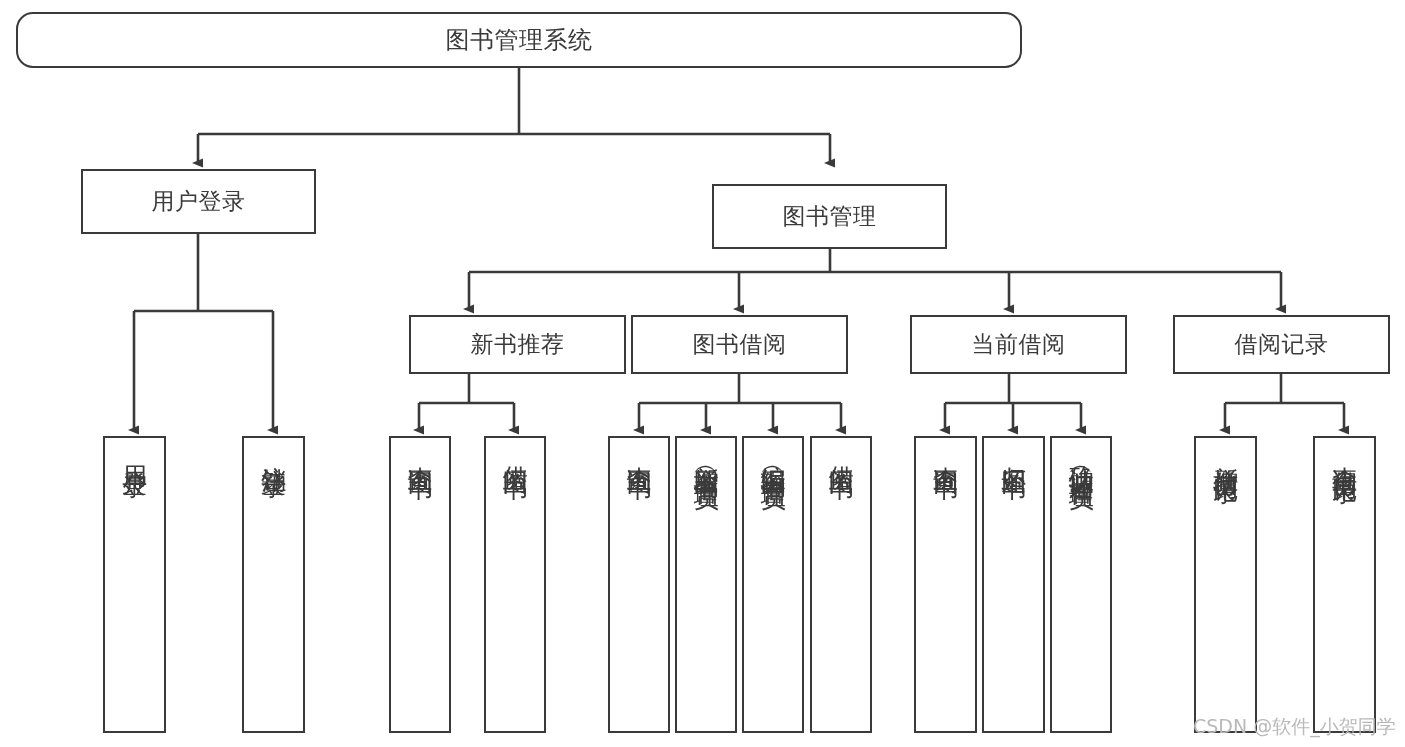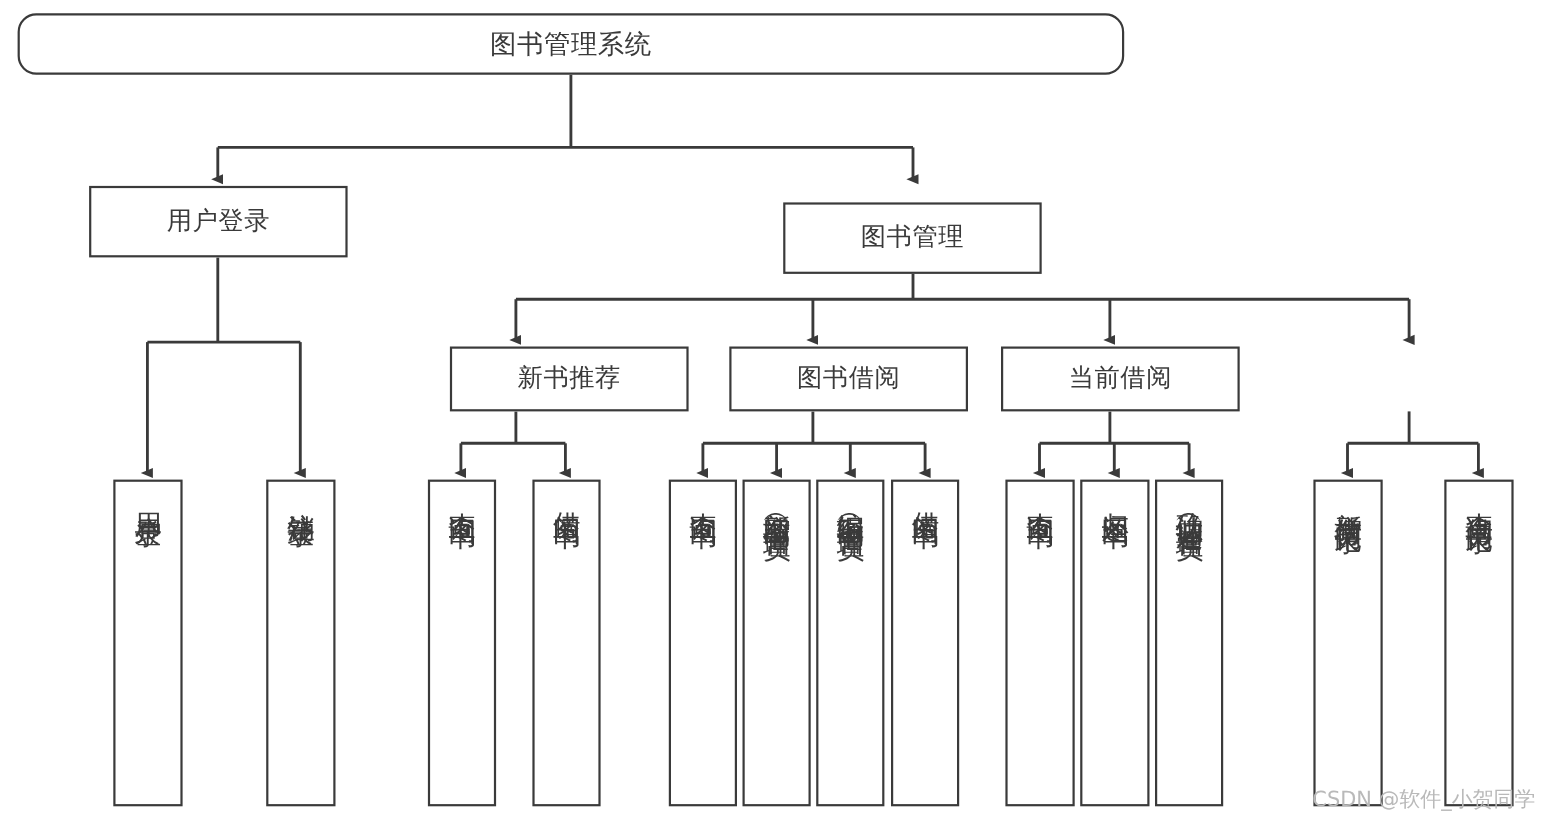--- a/index.html
+++ b/index.html
@@ -135,26 +135,29 @@
   <div class="node horiz" style="left:81px; top:169px; width:235px; height:65px;">
     <span class="label">用户登录</span>
   </div>
   <div class="node horiz" style="left:712px; top:184px; width:235px; height:65px;">
     <span class="label">图书管理</span>
   </div>
 
   <div class="node horiz" style="left:361px; top:315px; width:217px; height:59px;margin-left:48px;">
     <span class="label">新书推荐</span>
   </div>
-  <div class="node horiz" style="left:631px; top:315px; width:217px; height:59px;margin-left:32px;">
+  <div class="node horiz" style="left:631px; top:315px; width:217px; height:59px;">
     <span class="label">图书借阅</span>
   </div>
   <div class="node horiz" style="left:910px; top:315px; width:217px; height:59px;">
     <span class="label">当前借阅</span>
   </div>
+  <div class="node horiz" style="left:1173px; top:315px; width:217px; height:59px;">
+    <span class="label">借阅记录</span>
+  </div>
 
   <div class="node vert" style="left:103px; top:436px; width:63px; height:297px;">
     <span class="label">用户登录</span>
   </div>
   <div class="node vert" style="left:242px; top:436px; width:63px; height:297px;">
     <span class="label">注销登录</span>
   </div>
 
   <div class="node vert" style="left:389px; top:436px; width:62px; height:297px;">
     <span class="label">查询图书</span>

